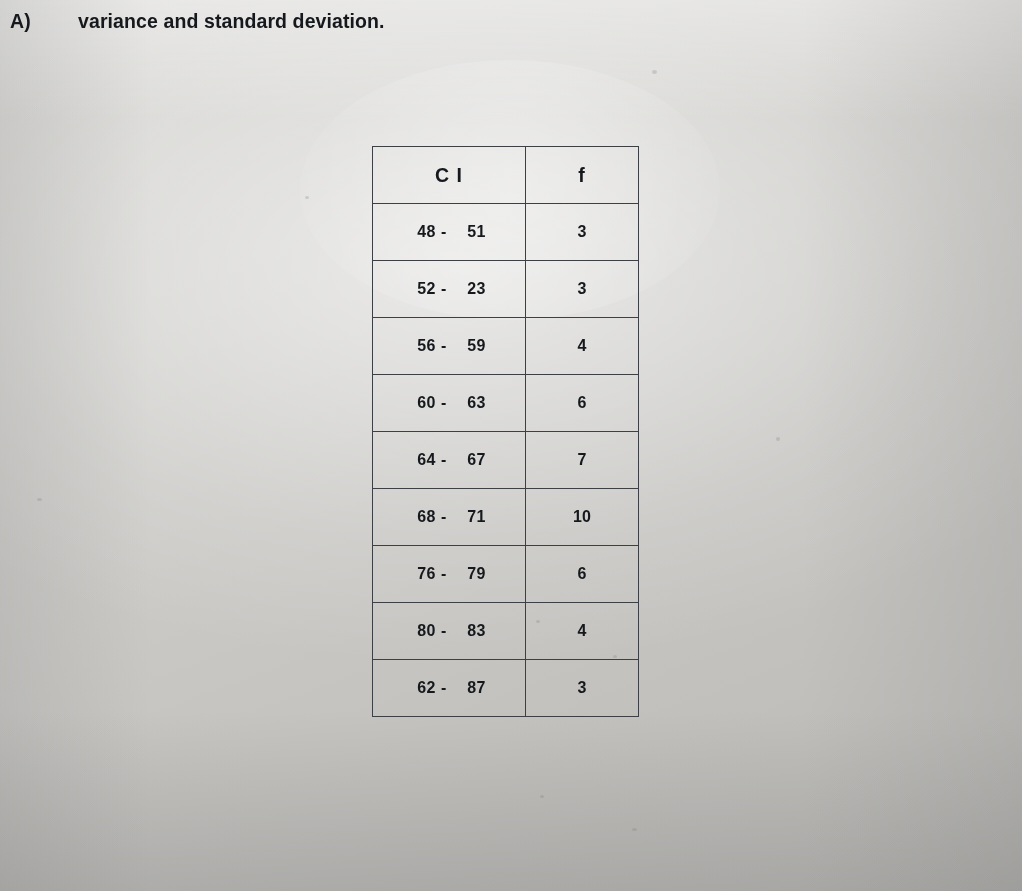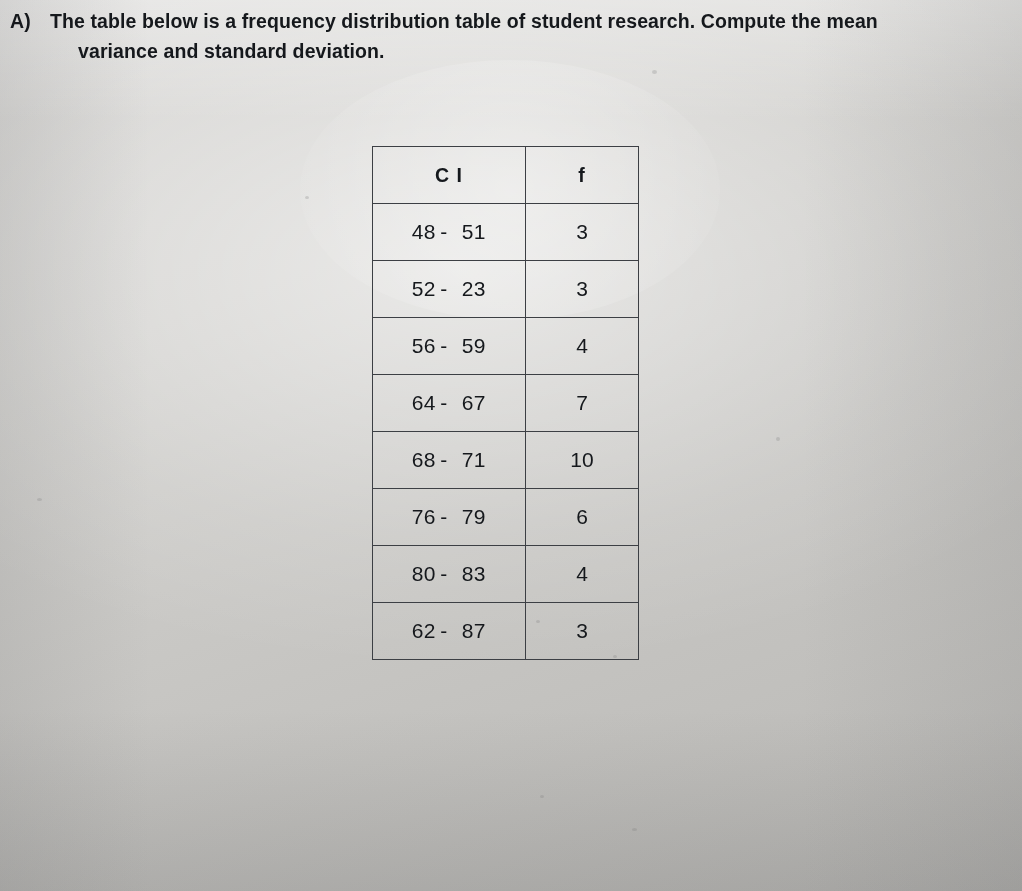--- a/index.html
+++ b/index.html
@@ -77,24 +77,24 @@
     position: absolute;
     left: 372px;
     top: 146px;
   }
   table.freq {
     border-collapse: collapse;
     background: transparent;
   }
   table.freq th, table.freq td {
     border: 1.6px solid #3c3f44;
-    font-weight: 400;
+    font-weight: 700;
     color: #15181c;
     text-align: center;
-    font-size: 21px;
+    font-size: 16px;
     padding: 0;
   }
   table.freq th.ci, table.freq td.ci {
     width: 152px;
     height: 56px;
   }
   table.freq th.f, table.freq td.f {
     width: 112px;
     height: 56px;
   }
@@ -147,21 +147,20 @@
   <div class="speck" style="left:776px;top:437px;width:4px;height:4px;"></div>
   <div class="speck" style="left:652px;top:70px;width:5px;height:4px;"></div>
   <div class="speck" style="left:536px;top:620px;width:4px;height:3px;"></div>
   <div class="speck" style="left:613px;top:655px;width:4px;height:3px;"></div>
   <div class="speck" style="left:632px;top:828px;width:5px;height:3px;"></div>
   <div class="speck" style="left:540px;top:795px;width:4px;height:3px;"></div>
 
   <div class="question">
     <span class="label">A)</span>
     <span class="body">
-      <span>The table below is a frequency distribution table of student research. Compute the mean</span>
       <span class="line2">variance and standard deviation.</span>
     </span>
   </div>
 
   <div class="table-wrap">
     <table class="freq">
       <thead>
         <tr>
           <th class="ci">C I</th>
           <th class="f">f</th>
@@ -174,20 +173,24 @@
         </tr>
         <tr>
           <td class="ci"><span class="ci-inner"><span class="ci-lo">52</span><span class="ci-dash">-</span><span class="ci-hi">23</span></span></td>
           <td class="f">3</td>
         </tr>
         <tr>
           <td class="ci"><span class="ci-inner"><span class="ci-lo">56</span><span class="ci-dash">-</span><span class="ci-hi">59</span></span></td>
           <td class="f">4</td>
         </tr>
         <tr>
+          <td class="ci"><span class="ci-inner"><span class="ci-lo">60</span><span class="ci-dash">-</span><span class="ci-hi">63</span></span></td>
+          <td class="f">6</td>
+        </tr>
+        <tr>
           <td class="ci"><span class="ci-inner"><span class="ci-lo">64</span><span class="ci-dash">-</span><span class="ci-hi">67</span></span></td>
           <td class="f">7</td>
         </tr>
         <tr>
           <td class="ci"><span class="ci-inner"><span class="ci-lo">68</span><span class="ci-dash">-</span><span class="ci-hi">71</span></span></td>
           <td class="f">10</td>
         </tr>
         <tr>
           <td class="ci"><span class="ci-inner"><span class="ci-lo">76</span><span class="ci-dash">-</span><span class="ci-hi">79</span></span></td>
           <td class="f">6</td>

